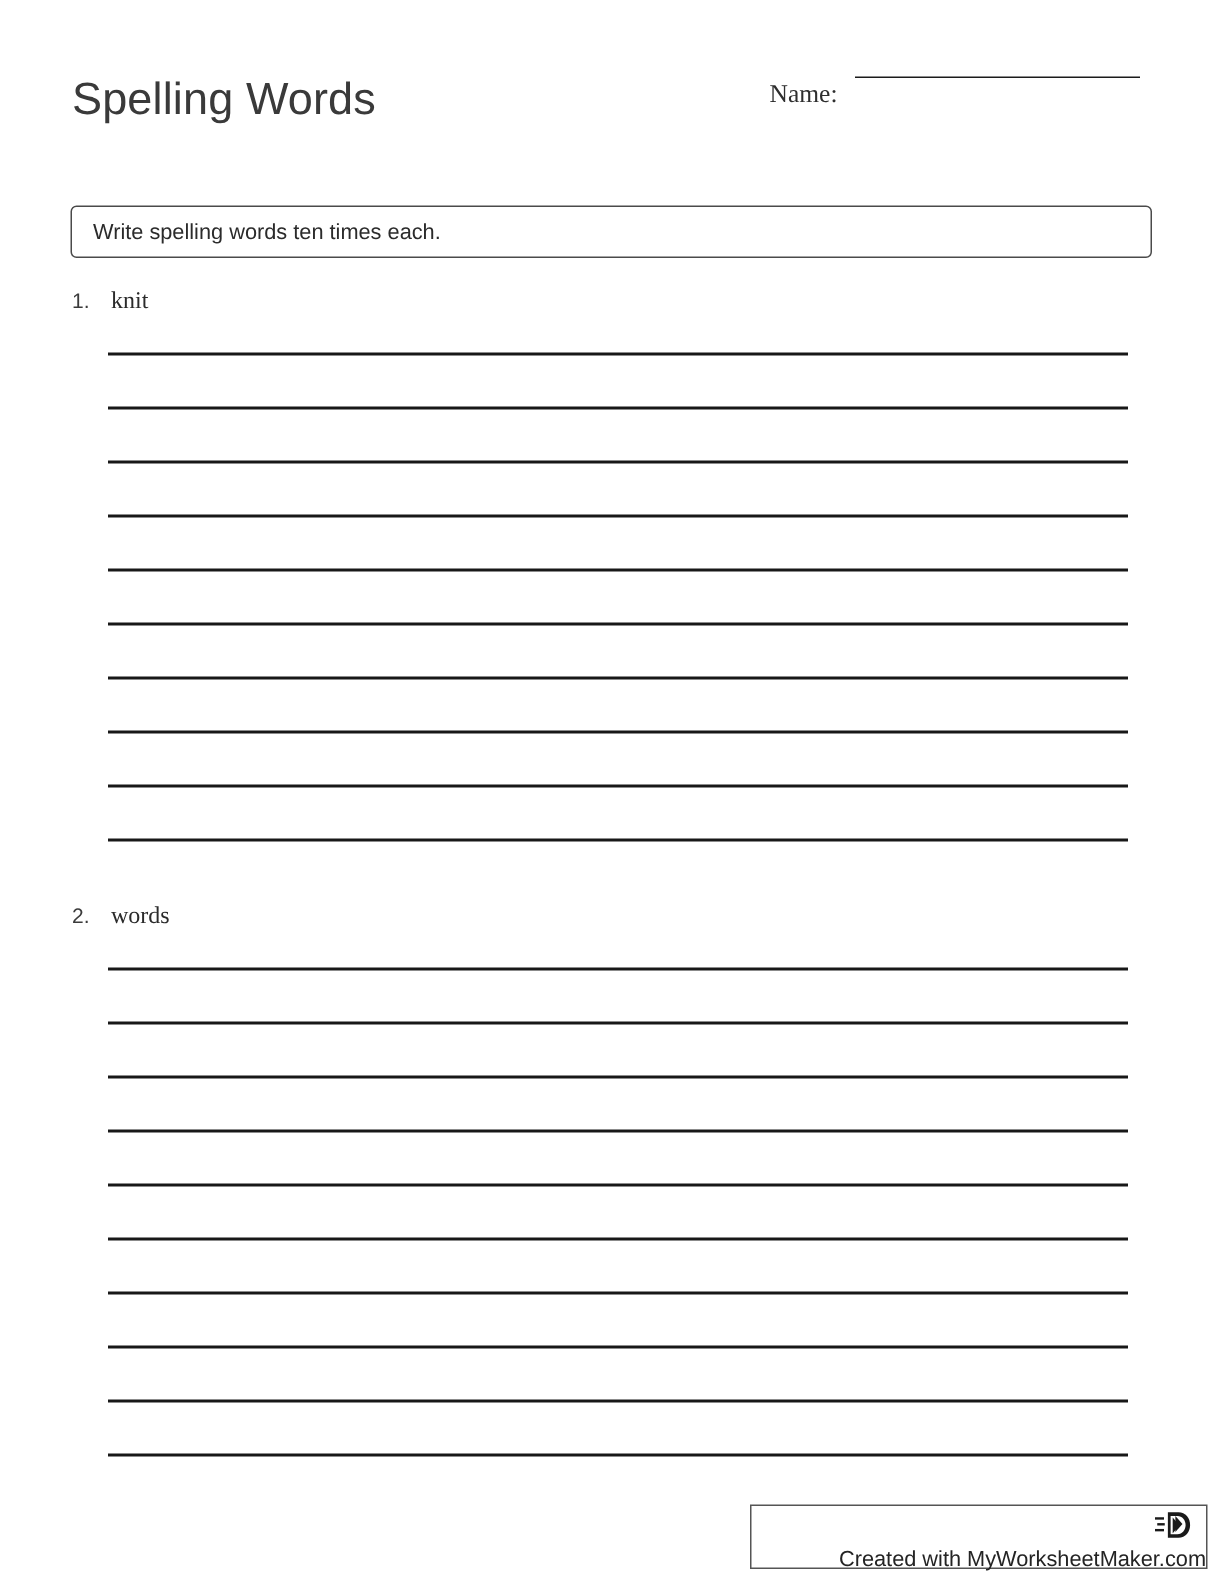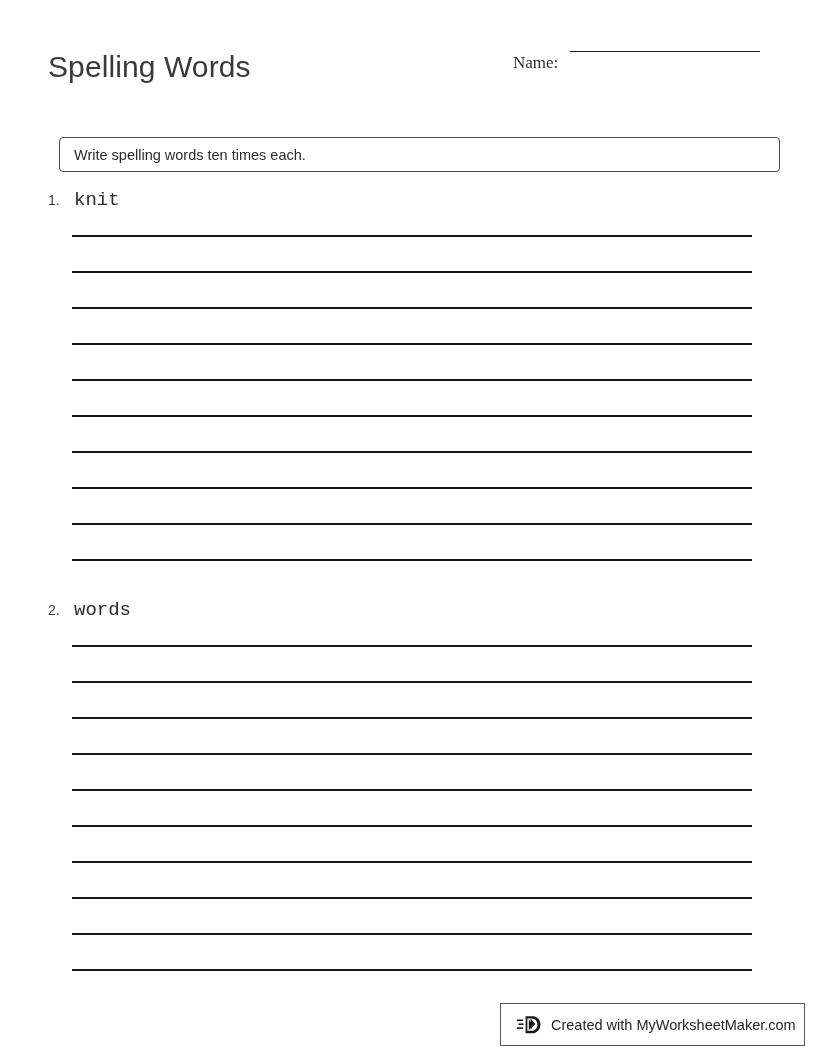--- a/index.html
+++ b/index.html
@@ -78,21 +78,20 @@
     left: 47px;
     top: 137px;
     width: 721px;
     height: 35px;
     border: 1px solid #4a4a4a;
     border-radius: 4px;
     background: #ffffff;
     display: flex;
     align-items: center;
     padding-left: 14px;
-    margin-left: 12px;
   }
 
   .instruction-text {
     font-family: "Liberation Sans", sans-serif;
     font-size: 14.5px;
     font-weight: 400;
     color: #2b2b2b;
     line-height: 20px;
     white-space: nowrap;
   }
@@ -121,22 +120,22 @@
     font-family: "Liberation Sans", sans-serif;
     font-size: 14px;
     font-weight: 400;
     color: #3b3b3b;
     width: 26px;
     flex: 0 0 26px;
     line-height: 20px;
   }
 
   .word-text {
-    font-family: Liberation Mono, monospace;
-    font-size: 19px;
+    font-family: Liberation Serif, serif;
+    font-size: 16px;
     font-weight: 400;
     color: #2b2b2b;
     line-height: 20px;
     white-space: nowrap;
   }
 
   .lines-group {
     position: relative;
     padding-left: 72px;
     padding-top: 12px;
@@ -160,22 +159,23 @@
   
   .footer-badge {
     position: absolute;
     left: 500px;
     top: 1003px;
     width: 305px;
     height: 43px;
     border: 1px solid #555555;
     background: #ffffff;
     display: flex;
-    align-items: center;
+    align-items: flex-end;
     padding-left: 16px;
+    flex-direction: column;
   }
 
   .footer-logo {
     width: 26px;
     height: 24px;
     flex: 0 0 26px;
     margin-right: 8px;
     display: block;
   }
 

